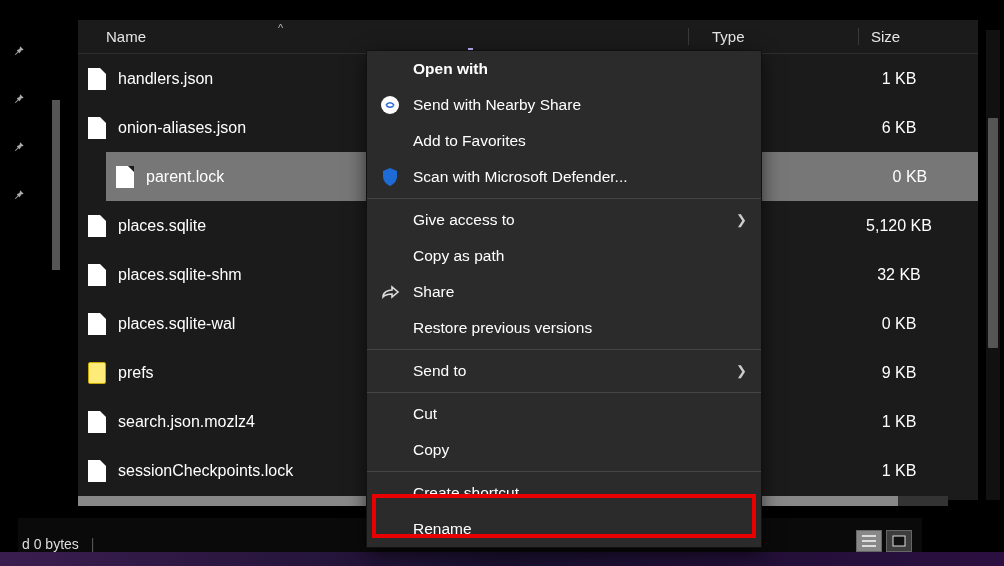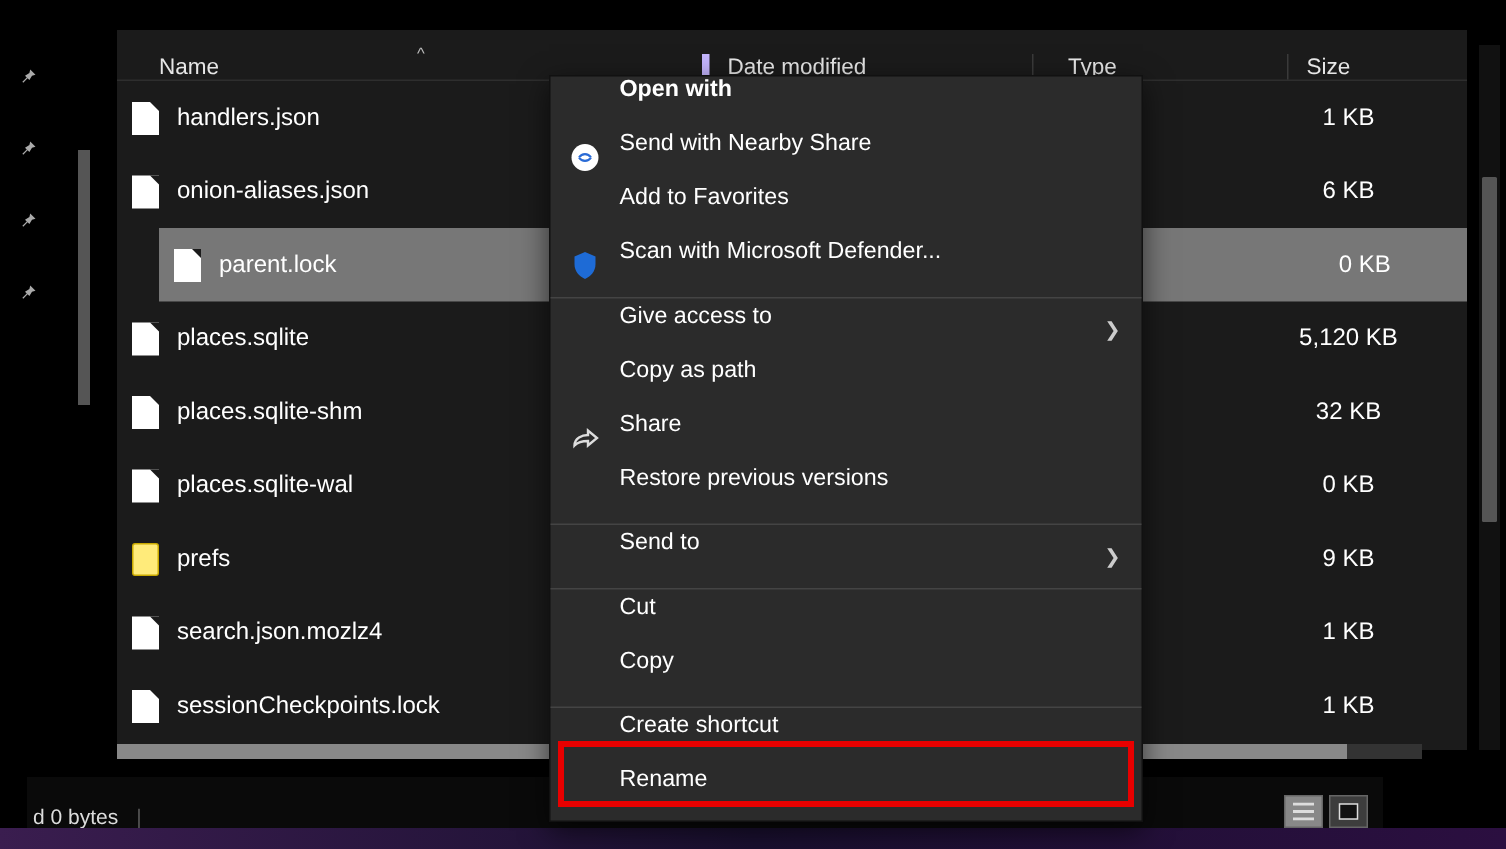--- a/index.html
+++ b/index.html
@@ -5,21 +5,21 @@
   * { box-sizing: border-box; margin: 0; padding: 0; }
   html, body { width: 1004px; height: 566px; background: #000; font-family: "Segoe UI", Arial, sans-serif; overflow: hidden; color: #fff; }
   .root { position: relative; width: 1004px; height: 566px; background: #000; }
 
   
   .pin-col { position: absolute; left: 10px; top: 28px; width: 28px; }
   .pin { width: 18px; height: 18px; margin: 14px 0 30px 0; display:flex; align-items:center; justify-content:center; color:#bbb; }
 
   
   .panel { position: absolute; left: 78px; top: 20px; width: 900px; height: 480px; background: #1b1b1b; }
-  .headers { display:flex; align-items:flex-end; height: 34px; border-bottom: 1px solid #2e2e2e; font-size: 15px; color:#e6e6e6; }
+  .headers { display:flex; align-items:center; height: 34px; border-bottom: 1px solid #2e2e2e; font-size: 15px; color:#e6e6e6; }
   .col { padding: 0 8px; }
   .col-name { width: 390px; padding-left: 28px; position:relative; }
   .sort-ind { position:absolute; left: 200px; top:-6px; font-size:11px; color:#bbb; }
   .col-date { width: 220px; border-left: 5px solid #c4b5fd; padding-left: 12px; margin-top: 39px; }
   .col-type { width: 170px; border-left: 1px solid #3a3a3a; padding-left: 23px; }
   .col-size { width: 110px; border-left: 1px solid #3a3a3a; padding-left: 12px; }
 
   .row { display:flex; align-items:center; height: 49px; font-size:16px; color:#fff; }
   .row.selected { background:#777;margin-left:28px; }
   .fname { display:flex; align-items:center; width: 390px; padding-left: 8px; }
@@ -38,21 +38,21 @@
   .statusbar { position:absolute; left:0; bottom:14px; width: 904px; height: 34px; background:#0a0a0a; display:flex; align-items:flex-end; font-size:14px; color:#ddd;margin-left:18px; }
   .statusbar .txt { padding-left:4px; }
   .viewbtns { position:absolute; right:10px; display:flex; gap:4px; }
   .vbtn { width:26px; height:22px; background:#3d3d3d; border:1px solid #666; display:flex; align-items:center; justify-content:center; }
   .vbtn.active { background:#888; }
 
   .taskbar { position:absolute; left:0; bottom:0; width:1004px; height:14px; background: linear-gradient(90deg,#3a1d4f,#1a1030,#2b0f40); }
 
   
   .ctx { position:absolute; left: 366px; top: 50px; width: 396px; background:#2b2b2b; border:1px solid #111; box-shadow: 0 6px 18px rgba(0,0,0,0.6); font-size:15.5px; }
-  .ctx .mi { display:flex; height:36px; padding-left: 46px; position:relative; color:#fff; }
+  .ctx .mi { display:flex; align-items:center; height:36px; padding-left: 46px; position:relative; color:#fff; }
   .ctx .mi.bold { font-weight:600; }
   .ctx .mi.hovered { background:#3f3f3f; }
   .ctx .sep { height:1px; background:#444; margin:3px 0; }
   .ctx .micon { position:absolute; left:12px; top:7px; width:22px; height:22px; display:flex; align-items:center; justify-content:center; }
   .ctx .sub { position:absolute; right:14px; top:10px; color:#ccc; font-size:13px; }
 
   .highlight-box { position:absolute; left: 372px; top: 494px; width: 384px; height: 44px; border: 4px solid #e80000; pointer-events:none; }
 
   
   .file-ico { width:18px; height:22px; background:#fff; position:relative; }

